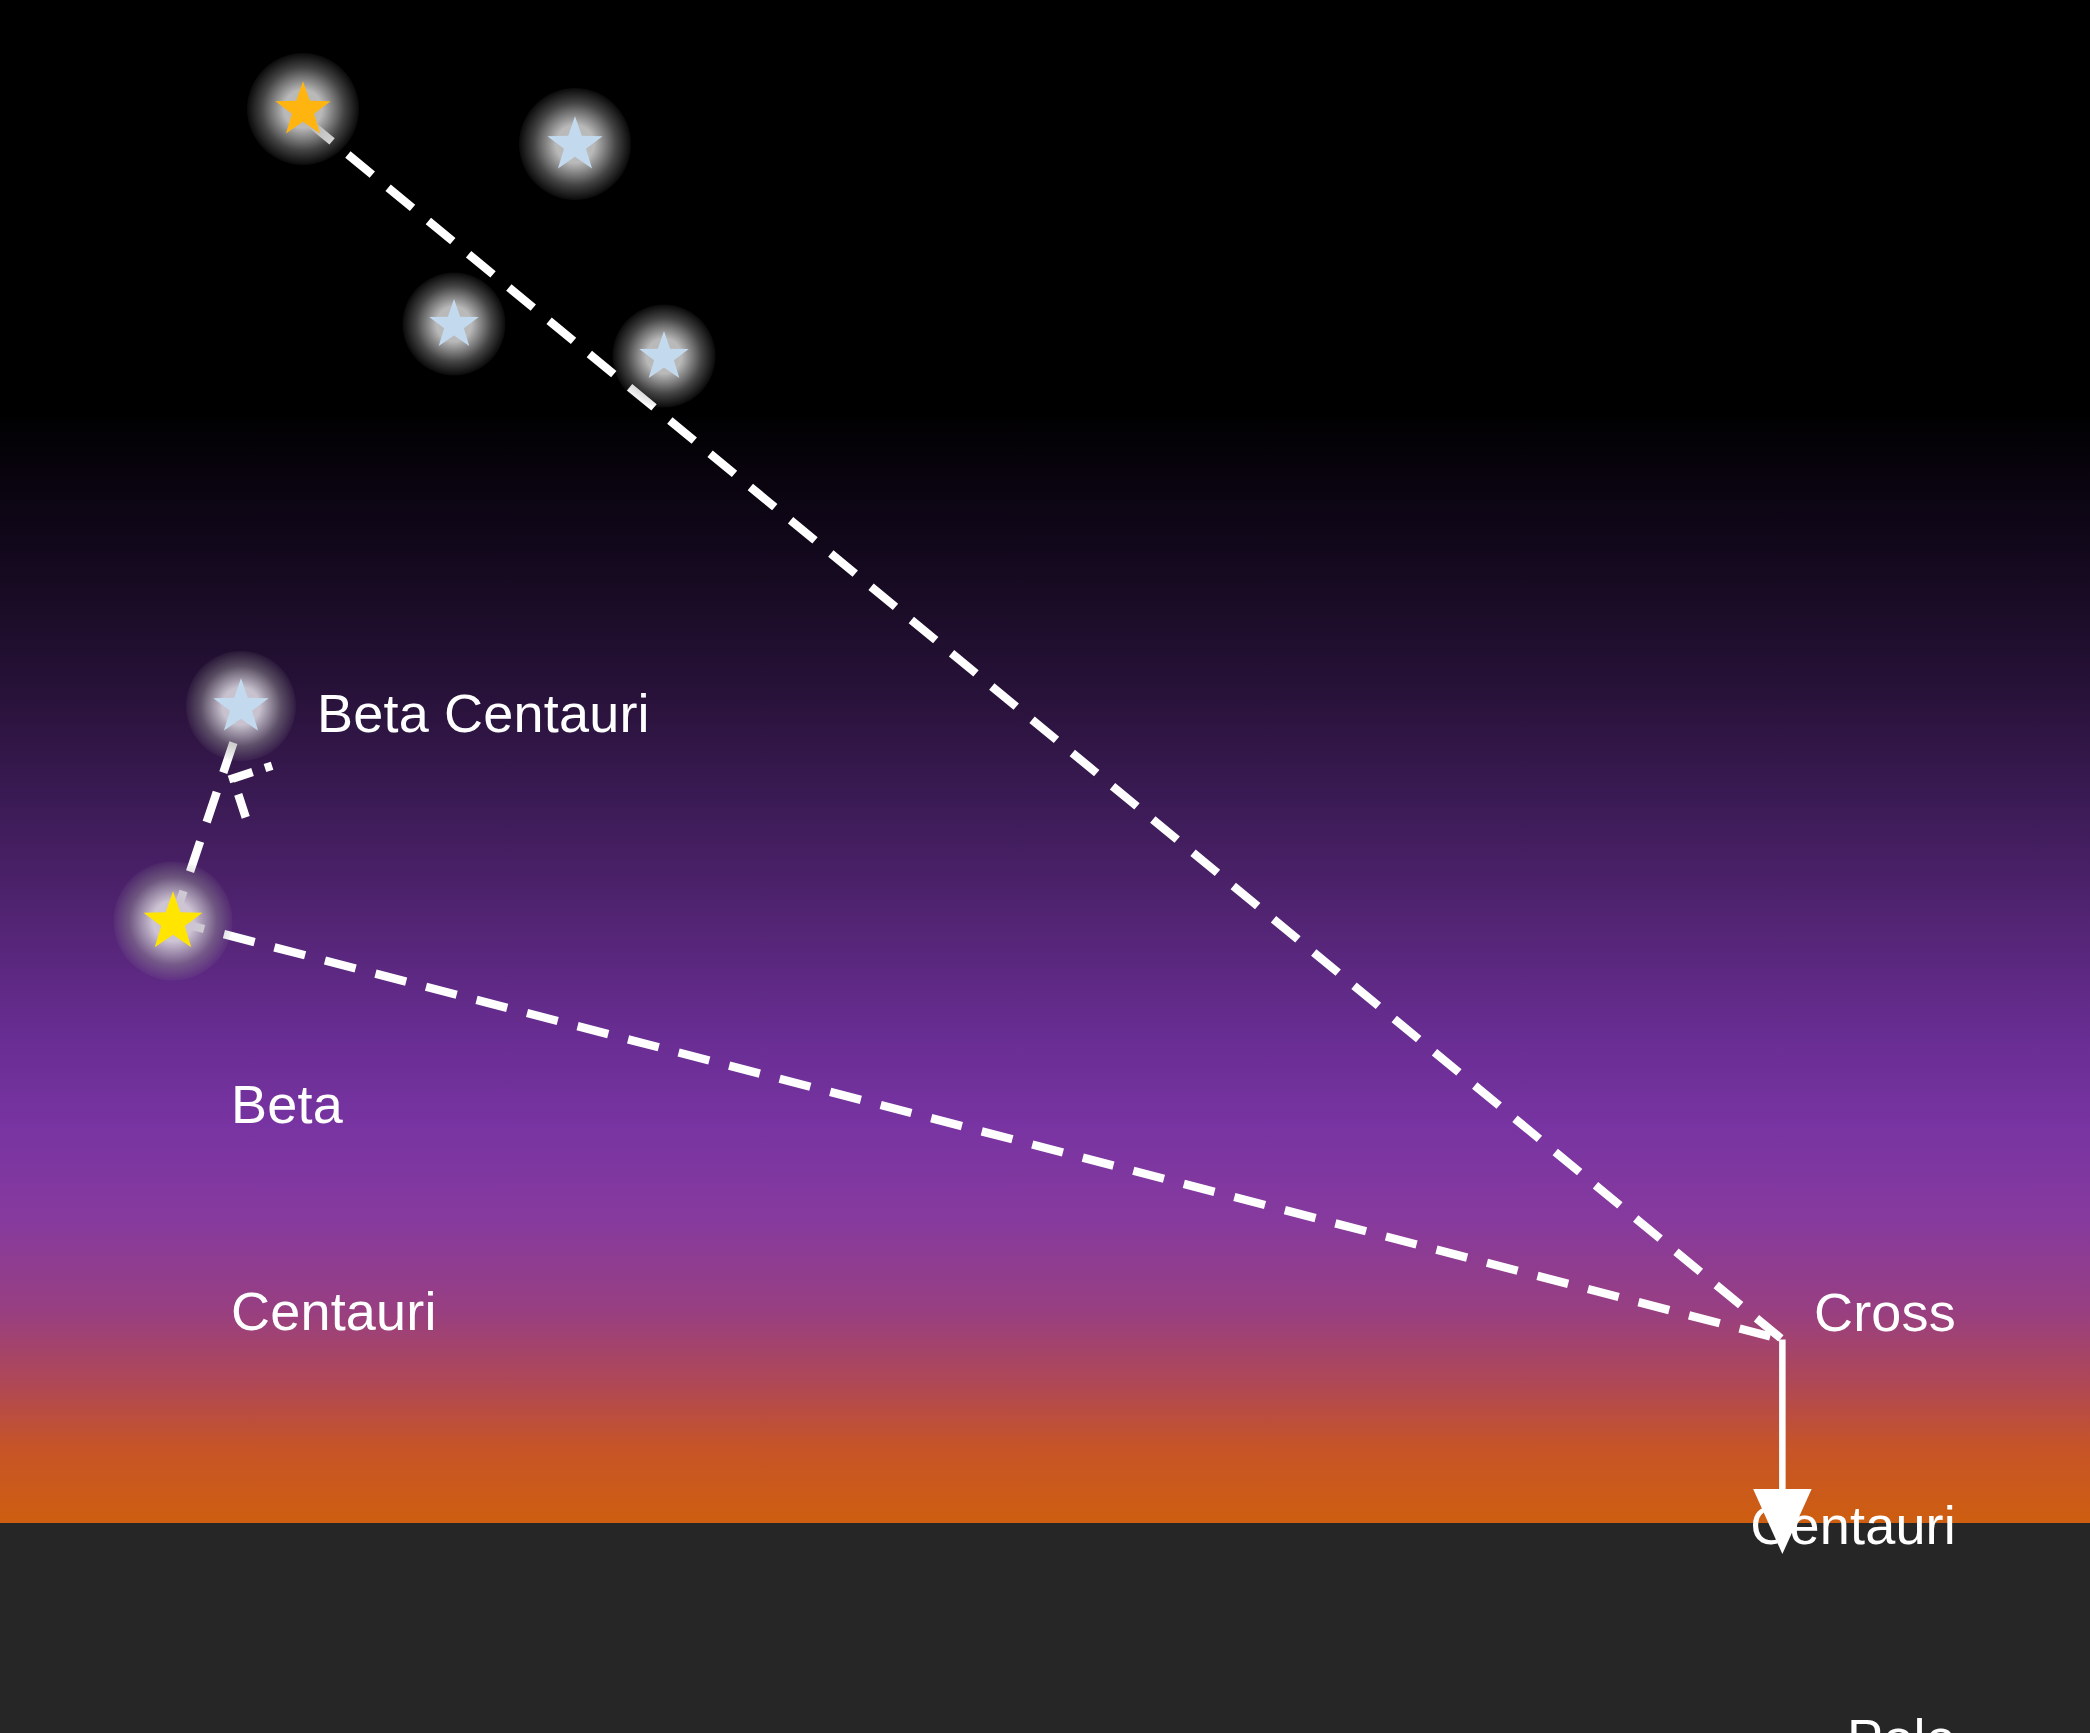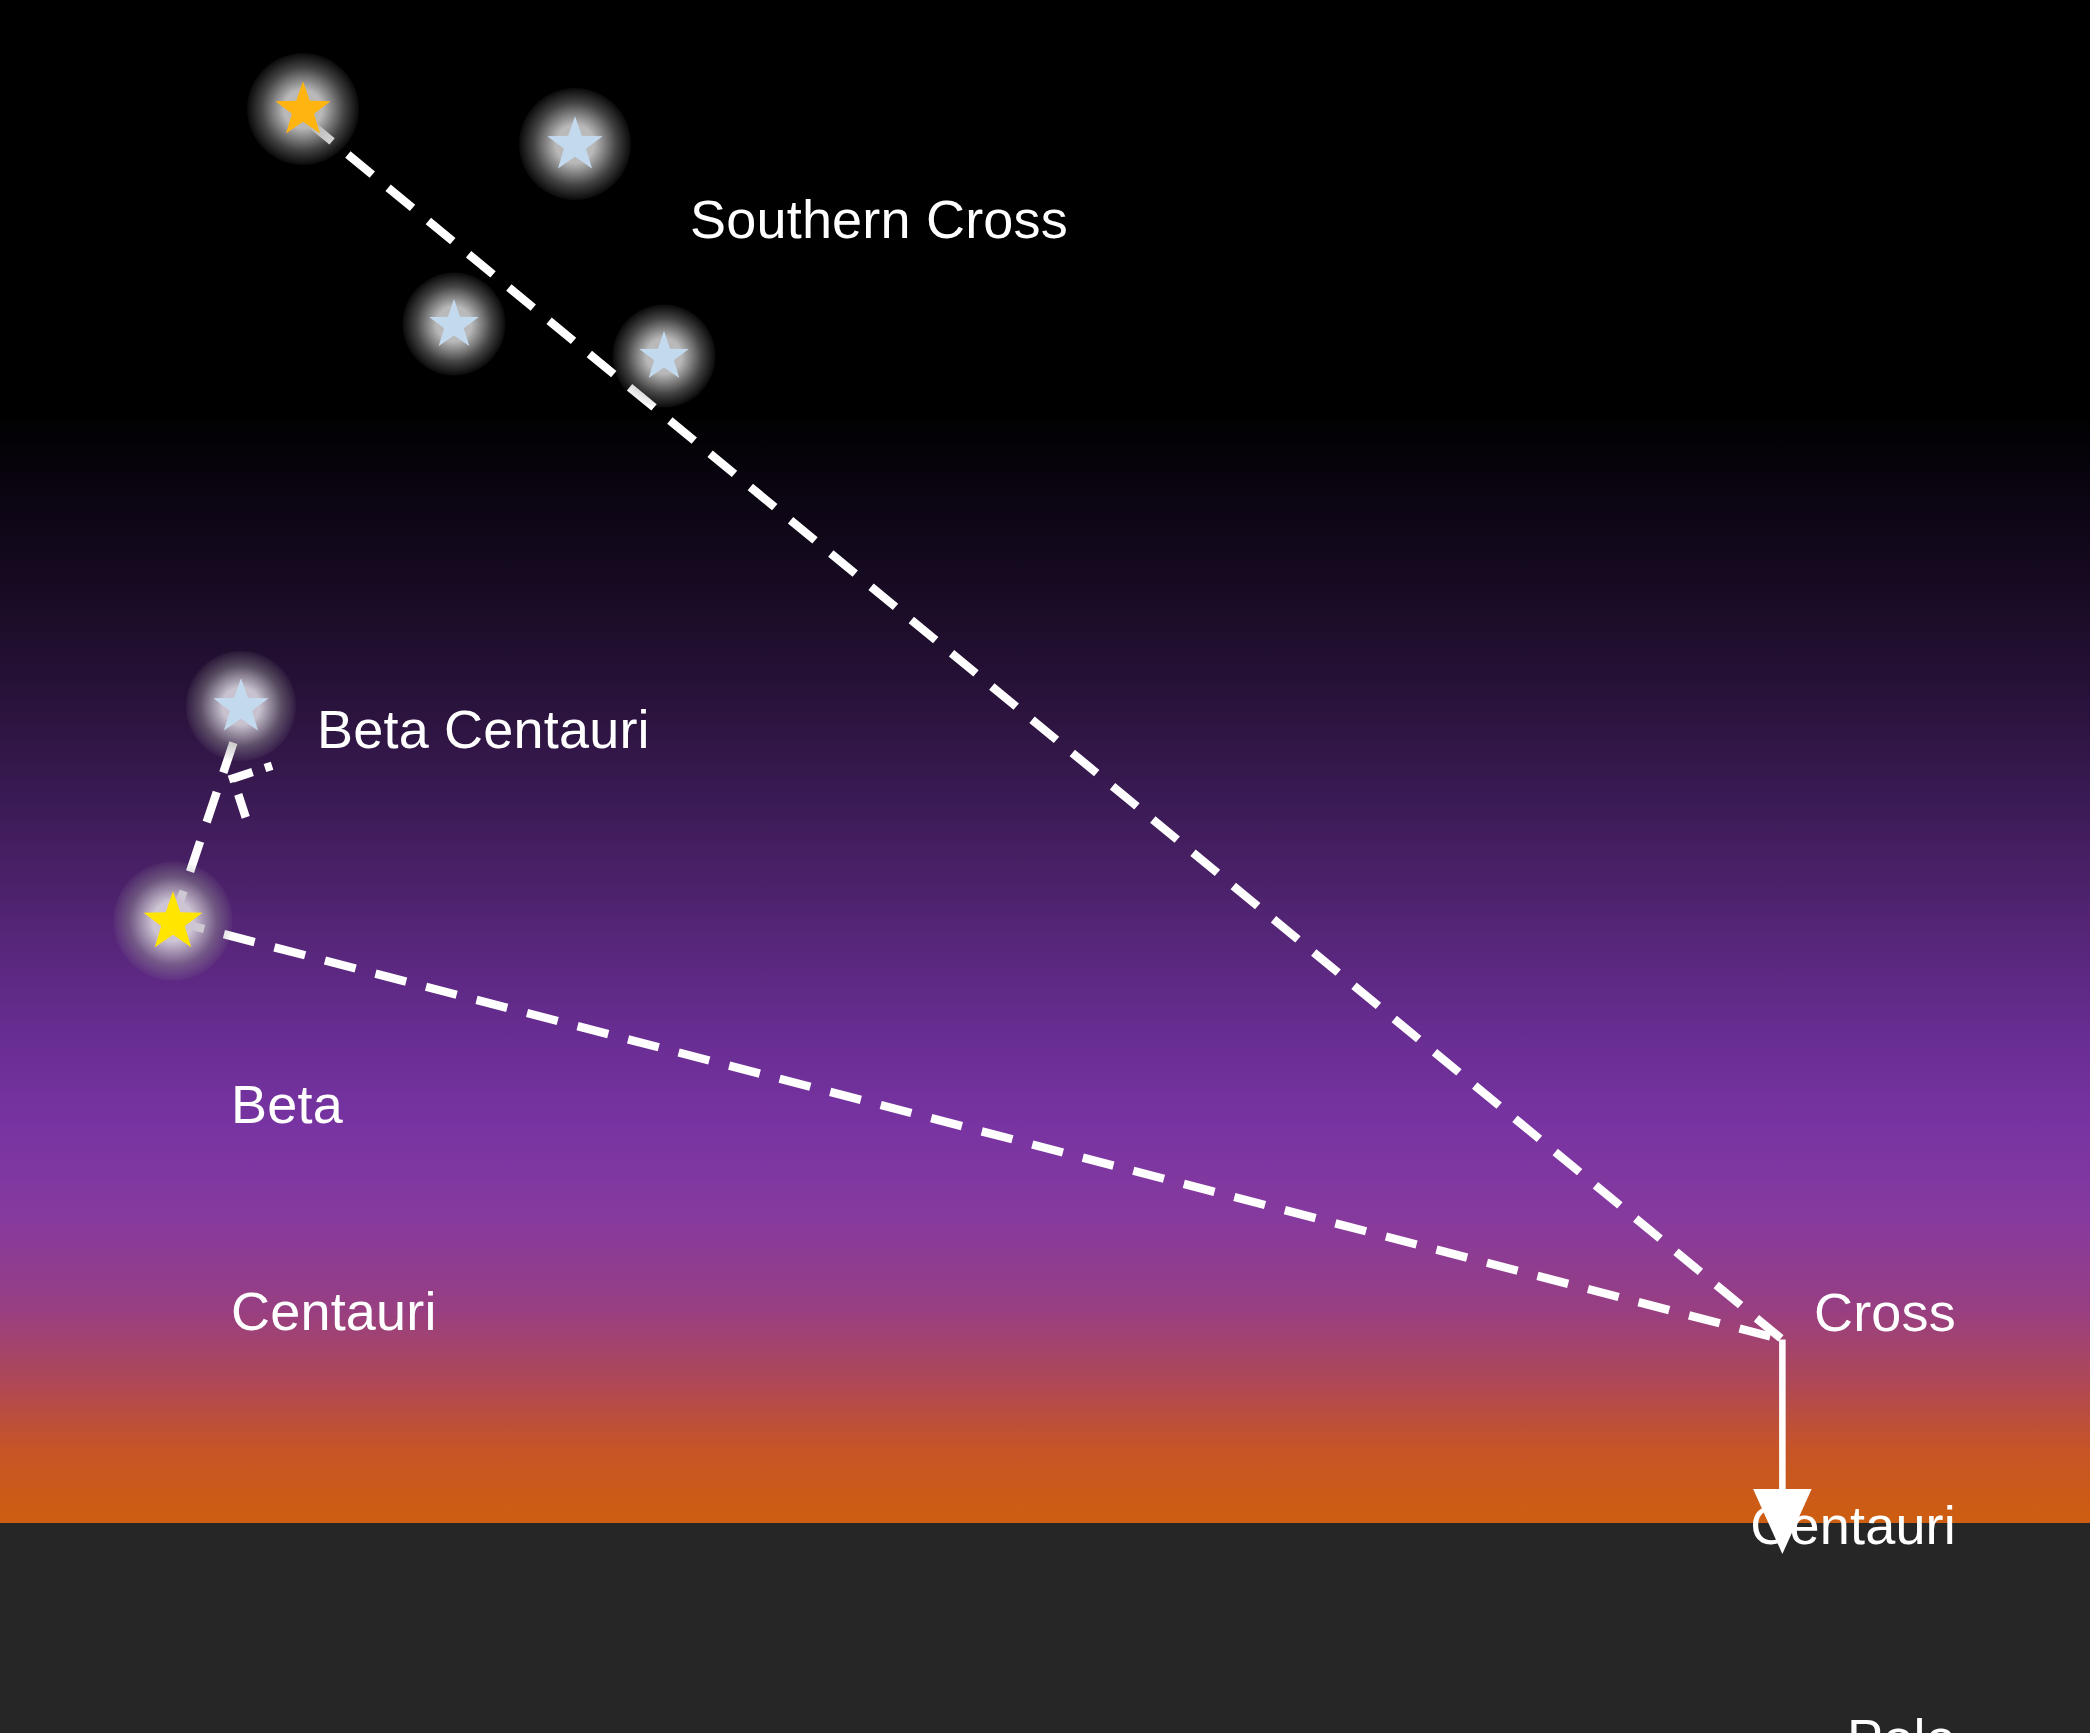--- a/index.html
+++ b/index.html
@@ -116,23 +116,22 @@
         </svg>
       </div>
       <div class="star-wrap" style="left: 173px; top: 921px;">
         <div class="glow" style="width: 119px; height: 119px; background: radial-gradient(circle, rgb(205, 196, 212) 0%, rgb(205, 196, 212) 24%, rgba(150, 150, 150, 0.45) 52%, rgba(120, 120, 120, 0) 74%);"></div>
         <svg width="62" height="62" viewBox="0 0 66 66" class="glyph">
           <polygon points="33.00,1.32 40.76,23.64 64.38,24.12 45.55,38.40 52.40,61.02 33.00,47.52 13.60,61.02 20.45,38.40 1.62,24.12 25.24,23.64" fill="#FFE500"></polygon>
         </svg>
       </div>
     </div>
 
-  <div class="label lbl-l" id="lab-sc" style="left: 690px; top: 185px; font-size: 54px; line-height: 68px;">Southern Cross</div>
 
-  <div class="label lbl-l" id="lab-bc" style="left: 317px; top: 679px; font-size: 54px; line-height: 68px; margin-top: 16px;">Beta Centauri</div>
+  <div class="label lbl-l" id="lab-bc" style="left: 317px; top: 679px; font-size: 54px; line-height: 68px;">Beta Centauri</div>
 
   <div class="label lbl-l" id="lab-ac" style="left: 231px; top: 932px; font-size: 54px; line-height: 69px;">
     <div>Beta</div>
     <div>Centauri</div>
   </div>
 
   <div class="label" id="lab-scp" style="left: 1956px; top: 1135px; font-size: 54px; line-height: 71px; text-align: right; transform: translateX(-100%);">
     <div>Cross</div>
     <div>Centauri</div>
     <div>Pole</div>

